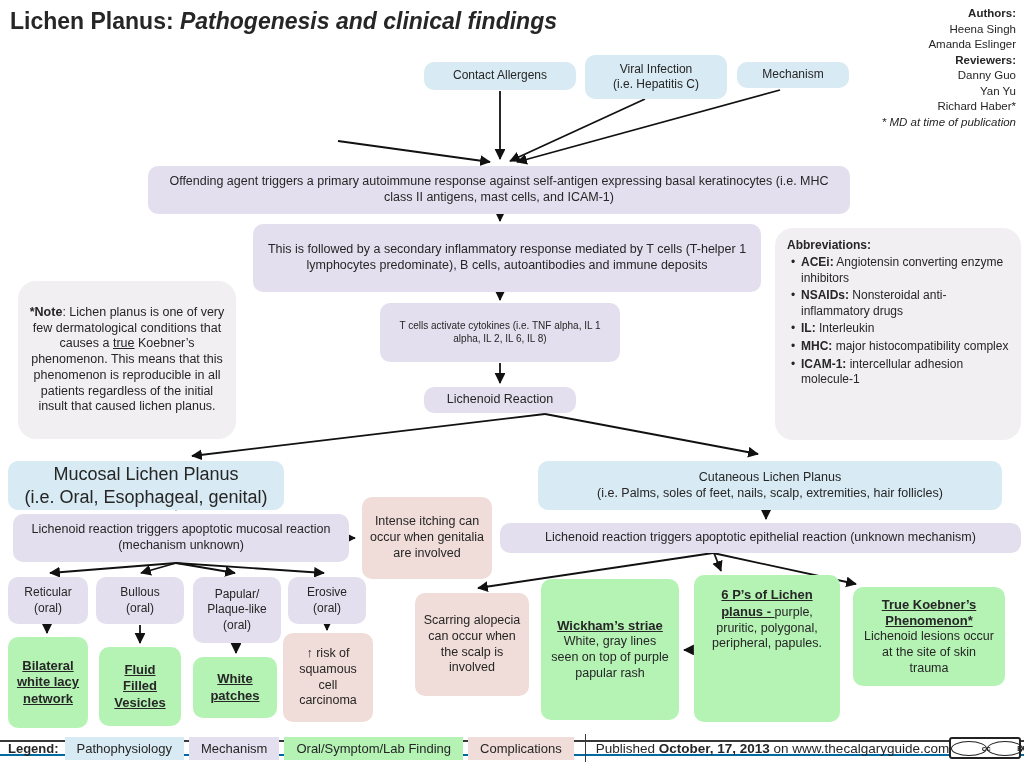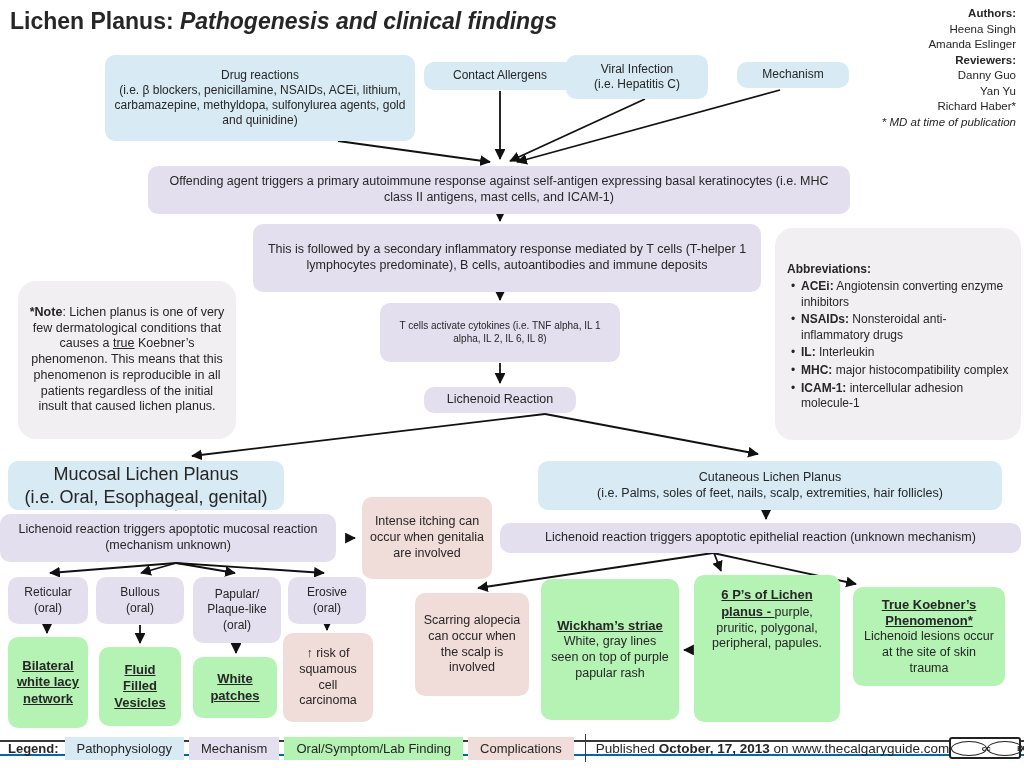--- a/index.html
+++ b/index.html
@@ -83,28 +83,24 @@
       <line x1="236" y1="645" x2="236" y2="653" marker-end="url(#ah)"></line>
       <line x1="327" y1="625" x2="327" y2="630" marker-end="url(#ah)"></line>
       <line x1="713" y1="553" x2="478" y2="588" marker-end="url(#ah)"></line>
       <line x1="714" y1="553" x2="721" y2="571" marker-end="url(#ah)"></line>
       <line x1="713" y1="553" x2="856" y2="584" marker-end="url(#ah)"></line>
       <line x1="693" y1="650" x2="684" y2="650" marker-end="url(#ah)"></line>
       <line x1="766" y1="511" x2="766" y2="519" marker-end="url(#ah)"></line>
     </g>
   </svg>
 
-  <div class="box patho" style="left:105px;top:55px;width:310px;height:86px;">
-    <span>Drug reactions</span>
-    <span>(i.e. β blockers, penicillamine, NSAIDs, ACEi, lithium, carbamazepine, methyldopa, sulfonylurea agents, gold and quinidine)</span>
-  </div>
   <div class="box patho" style="left:424px;top:62px;width:152px;height:28px;">
     <span>Contact Allergens</span>
   </div>
-  <div class="box patho" style="left:566px;top:55px;width:142px;height:44px;">
+  <div class="box patho" style="left:585px;top:55px;width:142px;height:44px;">
     <span>Viral Infection</span>
     <span>(i.e. Hepatitis C)</span>
   </div>
   <div class="box patho" style="left:737px;top:62px;width:112px;height:26px;">
     <span>Mechanism</span>
   </div>
 
   <div class="box mech" style="left:148px;top:166px;width:702px;height:48px;font-size:12.5px;">
     <span>Offending agent triggers a primary autoimmune response against self-antigen expressing basal keratinocytes (i.e. MHC class II antigens, mast cells, and ICAM-1)</span>
   </div>
@@ -118,35 +114,35 @@
     <span>Lichenoid Reaction</span>
   </div>
 
   <div class="box note" style="left:18px;top:281px;width:218px;height:158px;font-size:12.5px;">
     <span>
       <span class="b">*Note</span><span>: Lichen planus is one of very few dermatological conditions that causes a </span><span class="u">true</span><span> Koebner’s phenomenon. This means that this phenomenon is reproducible in all patients regardless of the initial insult that caused lichen planus.</span>
     </span>
   </div>
 
   <div class="box note" style="left:775px;top:228px;width:246px;height:212px;align-items:flex-start;justify-content:flex-start;padding:10px 10px 6px 12px;">
-    <div class="b" style="align-self:flex-start;margin-top:24px;">Abbreviations:</div>
+    <div class="b" style="align-self:flex-start;">Abbreviations:</div>
     <ul class="abbr-list">
       <li><span class="b">ACEi:</span><span> Angiotensin converting enzyme inhibitors</span></li>
       <li><span class="b">NSAIDs:</span><span> Nonsteroidal anti-inflammatory drugs</span></li>
       <li><span class="b">IL:</span><span> Interleukin</span></li>
       <li><span class="b">MHC:</span><span> major histocompatibility complex</span></li>
       <li><span class="b">ICAM-1:</span><span> intercellular adhesion molecule-1</span></li>
     </ul>
   </div>
 
   <div class="box patho" style="left:8px;top:461px;width:276px;height:49px;font-size:18px;">
     <span>Mucosal Lichen Planus</span>
     <span>(i.e. Oral, Esophageal, genital)</span>
   </div>
-  <div class="box mech" style="left:0;top:514px;width:336px;height:48px;font-size:12.5px;text-align:center;">
+  <div class="box mech" style="left:13px;top:514px;width:336px;height:48px;font-size:12.5px;text-align:center;">
     <span>Lichenoid reaction triggers apoptotic mucosal reaction (mechanism unknown)</span>
   </div>
   <div class="box comp" style="left:362px;top:497px;width:130px;height:82px;font-size:12.5px;">
     <span>Intense itching can occur when genitalia are involved</span>
   </div>
 
   <div class="box patho" style="left:538px;top:461px;width:464px;height:49px;font-size:12.5px;">
     <span>Cutaneous Lichen Planus</span>
     <span>(i.e. Palms, soles of feet, nails, scalp, extremities, hair follicles)</span>
   </div>

